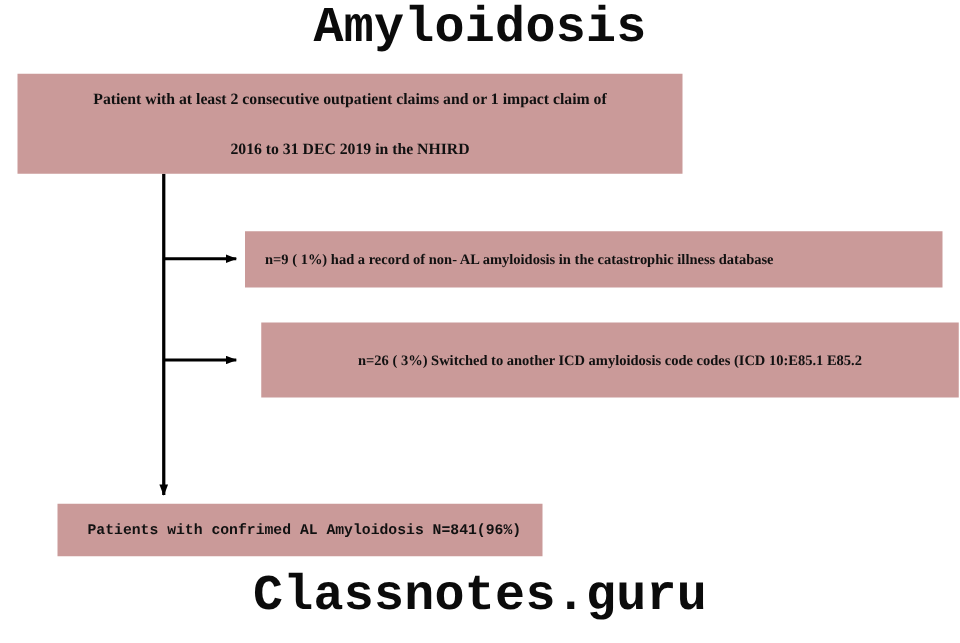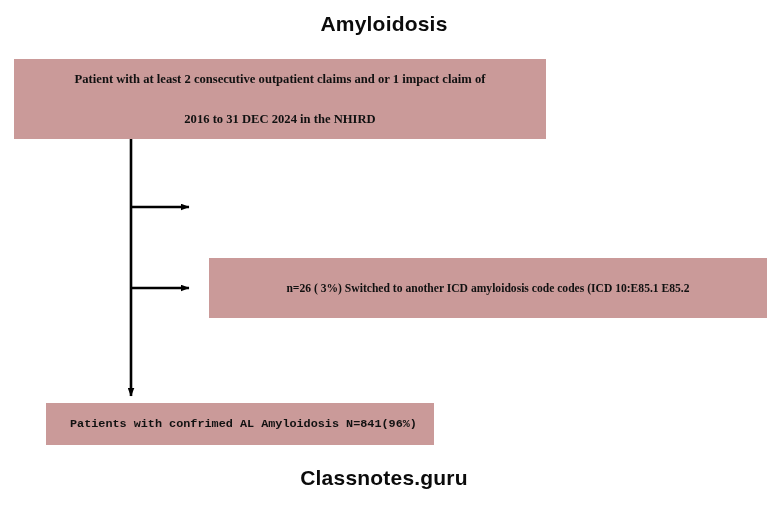--- a/index.html
+++ b/index.html
@@ -24,23 +24,23 @@
     width: 768px;
     height: 514px;
   }
 
   
   .chart-title {
     position: absolute;
     left: 0;
     width: 768px;
     text-align: center;
-    font-family: Liberation Sans, sans-serif;
+    font-family: Liberation Mono, monospace;
     font-weight: bold;
-    font-size: 21px;
+    font-size: 40px;
     line-height: 36px;
     letter-spacing: 0.2px;
     color: #0b0b0b;
   }
   #page-title { top: 6px; }
   #page-footer { top: 460px; }
 
   
   .flow-box {
     position: absolute;
@@ -128,24 +128,29 @@
 
     <line x1="131" y1="207" x2="189" y2="207" stroke="#000000" stroke-width="2.4" marker-end="url(#arrowhead)"></line>
 
     <line x1="131" y1="288" x2="189" y2="288" stroke="#000000" stroke-width="2.4" marker-end="url(#arrowhead)"></line>
   </svg>
 
   <div class="flow-box" id="box-population">
     <span class="box-text">
       <span>Patient with at least 2 consecutive outpatient claims and or 1 impact claim of</span><br>
       <br>
-      <span>2016 to 31 DEC 2024 in the NHIRD</span>
+      <span>2016 to 31 DEC 2019 in the NHIRD</span>
     </span>
   </div>
 
+  <div class="flow-box" id="box-exclusion-1">
+    <span class="box-text">
+      <span>n=9 ( 1%) had a record of non- AL amyloidosis in the catastrophic illness database</span>
+    </span>
+  </div>
 
   <div class="flow-box" id="box-exclusion-2">
     <span class="box-text">
       <span>n=26 ( 3%) Switched to another ICD amyloidosis code codes (ICD 10:E85.1 E85.2</span><br>
     </span>
   </div>
 
   <div class="flow-box" id="box-result">
     <span class="box-text">
       <span>Patients with confrimed AL Amyloidosis N=841(96%)</span>

